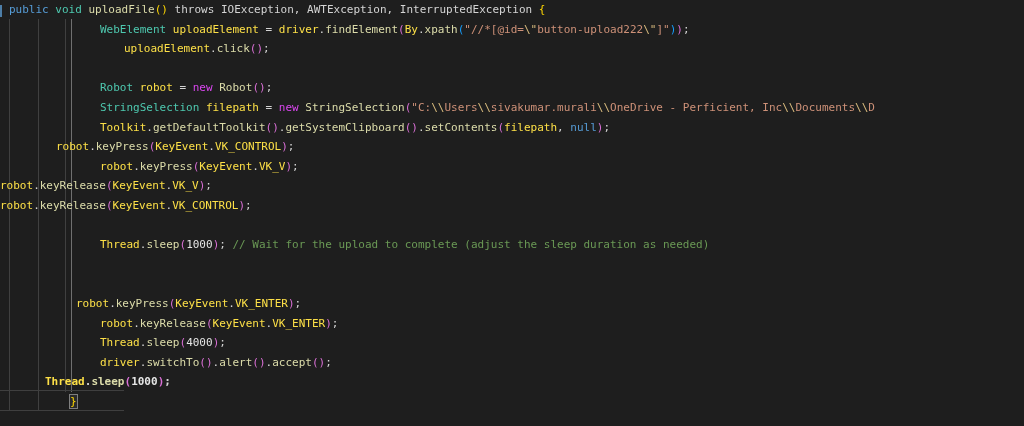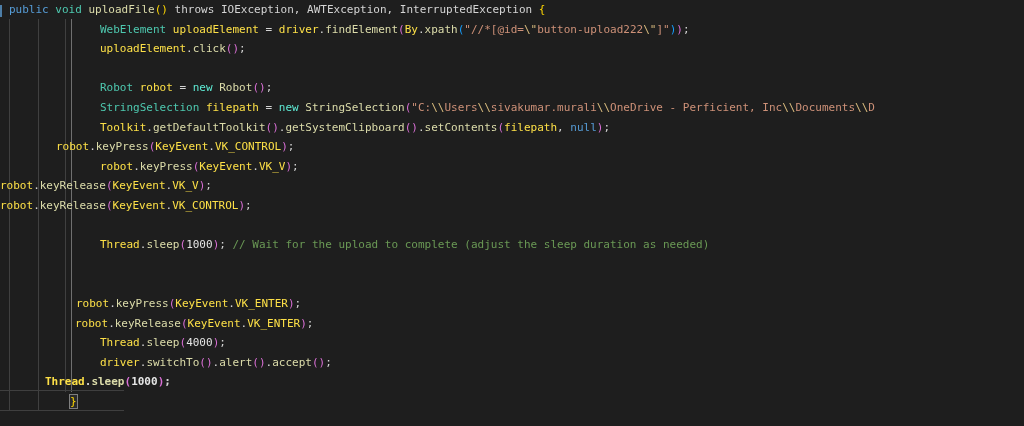--- a/index.html
+++ b/index.html
@@ -61,54 +61,54 @@
     height: 12px;
     background: #4d7ea8;
     z-index: 2;
   }
 </style>
 <style>.tok-kw{color:#569CD6}
 .tok-ty{color:#4EC9B0}
 .tok-fn{color:#DCDCAA}
 .tok-va{color:#fde047}
 .tok-pl{color:#D4D4D4}
-.tok-ct{color:#5eead4}
+.tok-ct{color:#d946ef}
 .tok-nu{color:#e5e5e5}
 .tok-st{color:#CE9178}
 .tok-es{color:#D7BA7D}
 .tok-cm{color:#6A9955}
 .tok-b1{color:#FFD700}
 .tok-b2{color:#DA70D6}
 .tok-b3{color:#179FFF}
 </style></head>
 <body style="background: rgb(30, 30, 30);">
 
 <div class="editor" style="background: rgb(30, 30, 30);">
   <div class="guide" style="left:9px; top:19px; height:392px;"></div>
   <div class="guide" style="left:38px; top:19px; height:392px;"></div>
   <div class="guide" style="left:65px; top:19px; height:373px;"></div>
   <div class="guide active" style="left:71px; top:19px; height:373px;"></div>
   <div class="current-line-border"></div>
   <div class="clipped-glyph"></div>
   <div class="lines">
       <div class="code-line" style="padding-left: 9px;"><span class="tok tok-kw">public </span><span class="tok tok-ty">void </span><span class="tok tok-fn">uploadFile</span><span class="tok tok-b1">()</span><span class="tok tok-pl"> throws IOException, AWTException, InterruptedException </span><span class="tok tok-b1">{</span></div>
       <div class="code-line" style="padding-left: 100px;"><span class="tok tok-ty">WebElement </span><span class="tok tok-va">uploadElement </span><span class="tok tok-pl">= </span><span class="tok tok-va">driver</span><span class="tok tok-pl">.</span><span class="tok tok-fn">findElement</span><span class="tok tok-b2">(</span><span class="tok tok-va">By</span><span class="tok tok-pl">.</span><span class="tok tok-fn">xpath</span><span class="tok tok-b3">(</span><span class="tok tok-st">"//*[@id=</span><span class="tok tok-es">\"</span><span class="tok tok-st">button-upload222</span><span class="tok tok-es">\"</span><span class="tok tok-st">]"</span><span class="tok tok-b3">)</span><span class="tok tok-b2">)</span><span class="tok tok-pl">;</span></div>
-      <div class="code-line" style="padding-left: 100px;"><span class="tok tok-va">uploadElement</span><span class="tok tok-pl">.</span><span class="tok tok-fn">click</span><span class="tok tok-b2">()</span><span class="tok tok-pl">;</span></div>
+      <div class="code-line" style="padding-left: 100px; margin-left: 24px;"><span class="tok tok-va">uploadElement</span><span class="tok tok-pl">.</span><span class="tok tok-fn">click</span><span class="tok tok-b2">()</span><span class="tok tok-pl">;</span></div>
       <div class="code-line" style="padding-left: 100px;"></div>
       <div class="code-line" style="padding-left: 100px;"><span class="tok tok-ty">Robot </span><span class="tok tok-va">robot </span><span class="tok tok-pl">= </span><span class="tok tok-ct">new </span><span class="tok tok-fn">Robot</span><span class="tok tok-b2">()</span><span class="tok tok-pl">;</span></div>
       <div class="code-line" style="padding-left: 100px;"><span class="tok tok-ty">StringSelection </span><span class="tok tok-va">filepath </span><span class="tok tok-pl">= </span><span class="tok tok-ct">new </span><span class="tok tok-fn">StringSelection</span><span class="tok tok-b2">(</span><span class="tok tok-st">"C:</span><span class="tok tok-es">\\</span><span class="tok tok-st">Users</span><span class="tok tok-es">\\</span><span class="tok tok-st">sivakumar.murali</span><span class="tok tok-es">\\</span><span class="tok tok-st">OneDrive - Perficient, Inc</span><span class="tok tok-es">\\</span><span class="tok tok-st">Documents</span><span class="tok tok-es">\\</span><span class="tok tok-st">D</span></div>
       <div class="code-line" style="padding-left: 100px;"><span class="tok tok-va">Toolkit</span><span class="tok tok-pl">.</span><span class="tok tok-fn">getDefaultToolkit</span><span class="tok tok-b2">()</span><span class="tok tok-pl">.</span><span class="tok tok-fn">getSystemClipboard</span><span class="tok tok-b2">()</span><span class="tok tok-pl">.</span><span class="tok tok-fn">setContents</span><span class="tok tok-b2">(</span><span class="tok tok-va">filepath</span><span class="tok tok-pl">, </span><span class="tok tok-kw">null</span><span class="tok tok-b2">)</span><span class="tok tok-pl">;</span></div>
       <div class="code-line" style="padding-left: 56px;"><span class="tok tok-va">robot</span><span class="tok tok-pl">.</span><span class="tok tok-fn">keyPress</span><span class="tok tok-b2">(</span><span class="tok tok-va">KeyEvent</span><span class="tok tok-pl">.</span><span class="tok tok-va">VK_CONTROL</span><span class="tok tok-b2">)</span><span class="tok tok-pl">;</span></div>
       <div class="code-line" style="padding-left: 100px;"><span class="tok tok-va">robot</span><span class="tok tok-pl">.</span><span class="tok tok-fn">keyPress</span><span class="tok tok-b2">(</span><span class="tok tok-va">KeyEvent</span><span class="tok tok-pl">.</span><span class="tok tok-va">VK_V</span><span class="tok tok-b2">)</span><span class="tok tok-pl">;</span></div>
       <div class="code-line" style=""><span class="tok tok-va">robot</span><span class="tok tok-pl">.</span><span class="tok tok-fn">keyRelease</span><span class="tok tok-b2">(</span><span class="tok tok-va">KeyEvent</span><span class="tok tok-pl">.</span><span class="tok tok-va">VK_V</span><span class="tok tok-b2">)</span><span class="tok tok-pl">;</span></div>
       <div class="code-line" style=""><span class="tok tok-va">robot</span><span class="tok tok-pl">.</span><span class="tok tok-fn">keyRelease</span><span class="tok tok-b2">(</span><span class="tok tok-va">KeyEvent</span><span class="tok tok-pl">.</span><span class="tok tok-va">VK_CONTROL</span><span class="tok tok-b2">)</span><span class="tok tok-pl">;</span></div>
       <div class="code-line" style="padding-left: 100px;"></div>
       <div class="code-line" style="padding-left: 100px;"><span class="tok tok-va">Thread</span><span class="tok tok-pl">.</span><span class="tok tok-fn">sleep</span><span class="tok tok-b2">(</span><span class="tok tok-nu">1000</span><span class="tok tok-b2">)</span><span class="tok tok-pl">; </span><span class="tok tok-cm">// Wait for the upload to complete (adjust the sleep duration as needed)</span></div>
       <div class="code-line" style="padding-left: 100px;"></div>
       <div class="code-line" style="padding-left: 100px;"></div>
       <div class="code-line" style="padding-left: 76px;"><span class="tok tok-va">robot</span><span class="tok tok-pl">.</span><span class="tok tok-fn">keyPress</span><span class="tok tok-b2">(</span><span class="tok tok-va">KeyEvent</span><span class="tok tok-pl">.</span><span class="tok tok-va">VK_ENTER</span><span class="tok tok-b2">)</span><span class="tok tok-pl">;</span></div>
-      <div class="code-line" style="padding-left: 75px;"><span class="tok tok-va">robot</span><span class="tok tok-pl">.</span><span class="tok tok-fn">keyRelease</span><span class="tok tok-b2">(</span><span class="tok tok-va">KeyEvent</span><span class="tok tok-pl">.</span><span class="tok tok-va">VK_ENTER</span><span class="tok tok-b2">)</span><span class="tok tok-pl">;</span></div>
+      <div class="code-line" style="padding-left: 100px;"><span class="tok tok-va">robot</span><span class="tok tok-pl">.</span><span class="tok tok-fn">keyRelease</span><span class="tok tok-b2">(</span><span class="tok tok-va">KeyEvent</span><span class="tok tok-pl">.</span><span class="tok tok-va">VK_ENTER</span><span class="tok tok-b2">)</span><span class="tok tok-pl">;</span></div>
       <div class="code-line" style="padding-left: 100px;"><span class="tok tok-va">Thread</span><span class="tok tok-pl">.</span><span class="tok tok-fn">sleep</span><span class="tok tok-b2">(</span><span class="tok tok-nu">4000</span><span class="tok tok-b2">)</span><span class="tok tok-pl">;</span></div>
       <div class="code-line" style="padding-left: 100px;"><span class="tok tok-va">driver</span><span class="tok tok-pl">.</span><span class="tok tok-fn">switchTo</span><span class="tok tok-b2">()</span><span class="tok tok-pl">.</span><span class="tok tok-fn">alert</span><span class="tok tok-b2">()</span><span class="tok tok-pl">.</span><span class="tok tok-fn">accept</span><span class="tok tok-b2">()</span><span class="tok tok-pl">;</span></div>
       <div class="code-line" style="padding-left: 45px; font-weight: bold;"><span class="tok tok-va">Thread</span><span class="tok tok-pl">.</span><span class="tok tok-fn">sleep</span><span class="tok tok-b2">(</span><span class="tok tok-nu">1000</span><span class="tok tok-b2">)</span><span class="tok tok-pl">;</span></div>
       <div class="code-line" style="padding-left: 70px;"><span class="tok tok-b1 bracket-match">}</span></div>
     </div>
 </div>
 
 </body></html>

